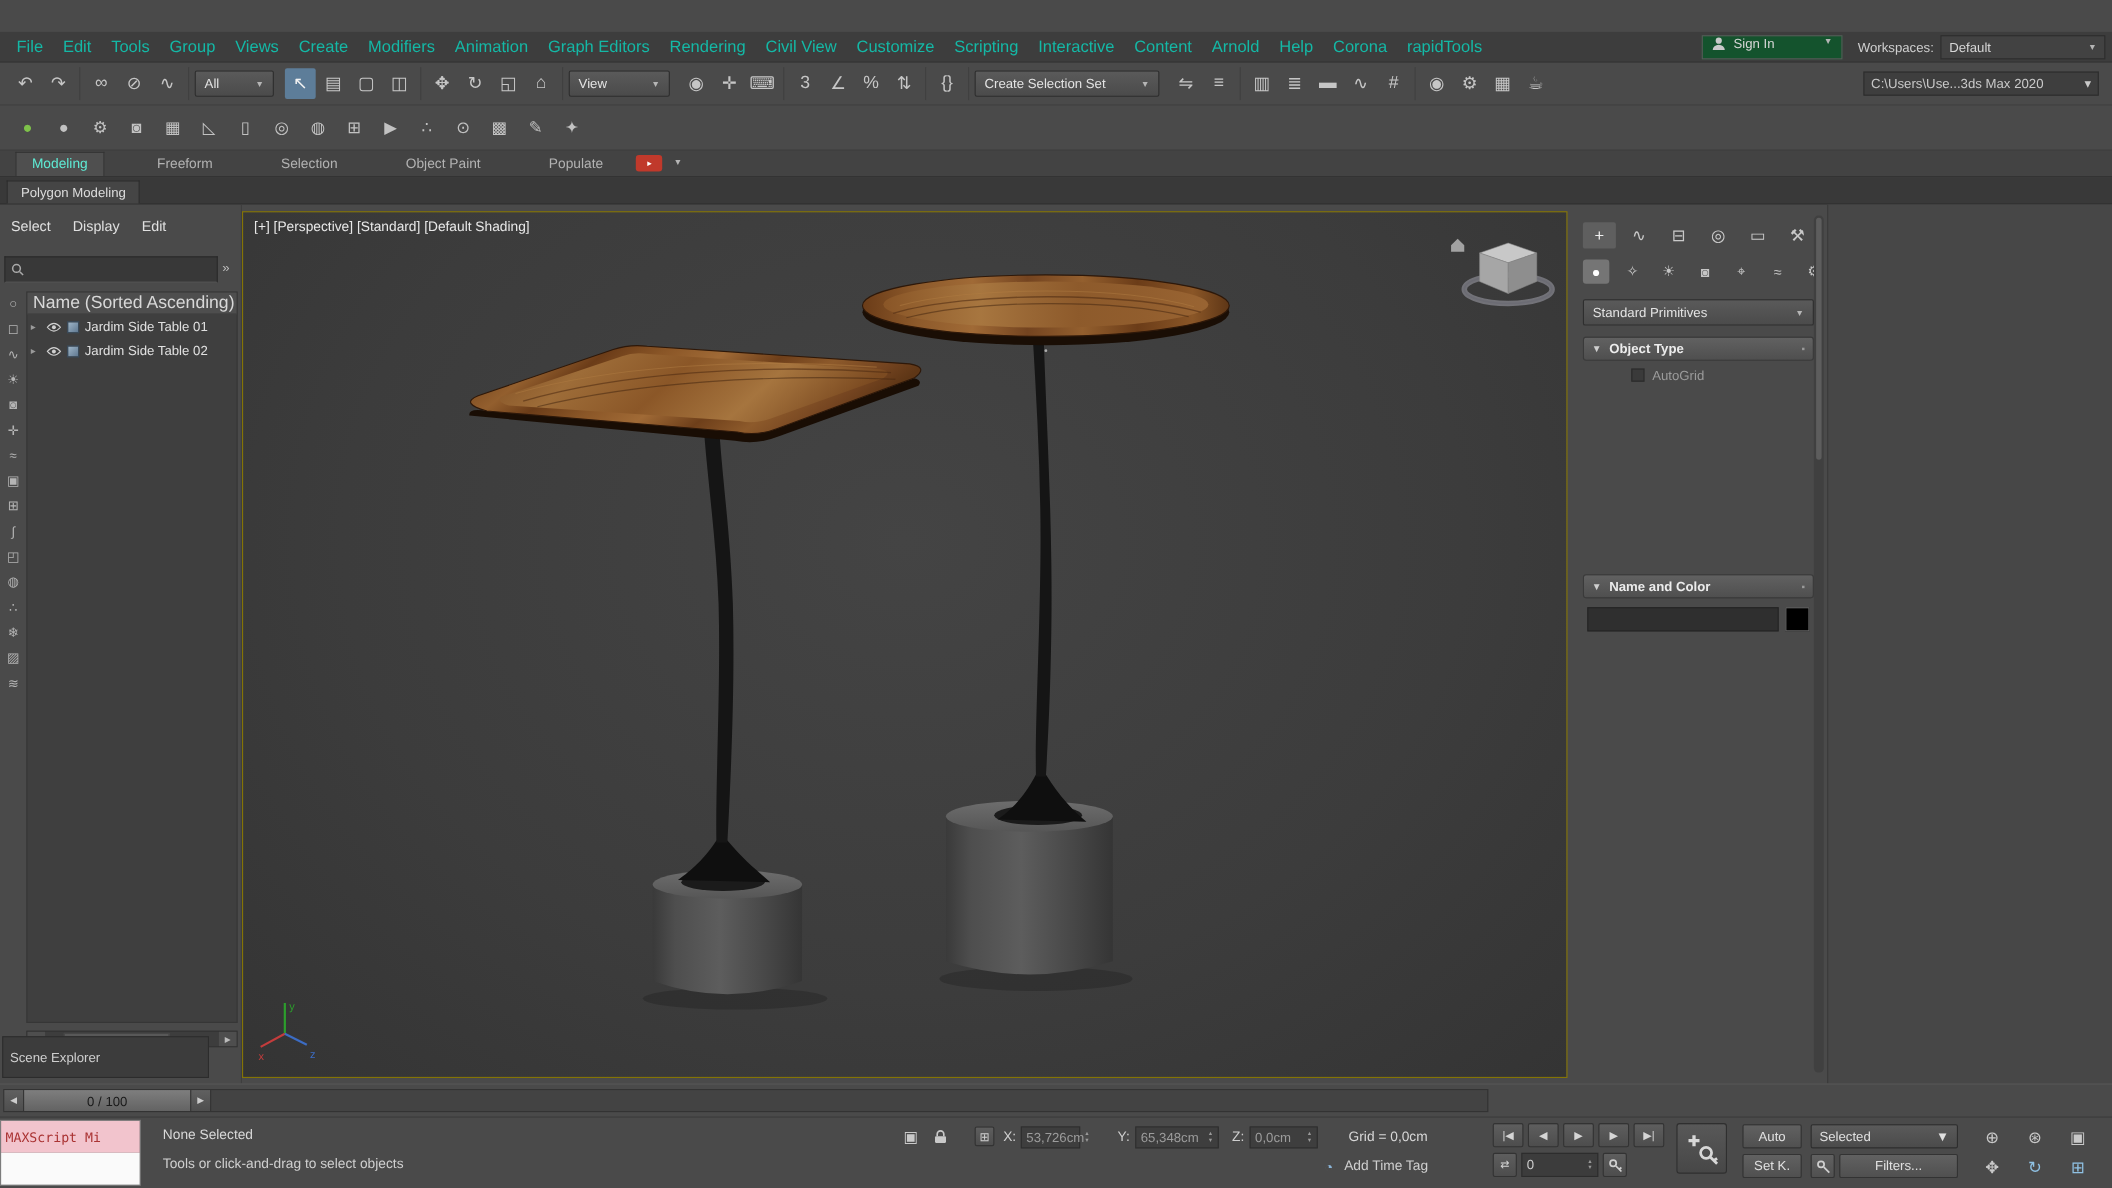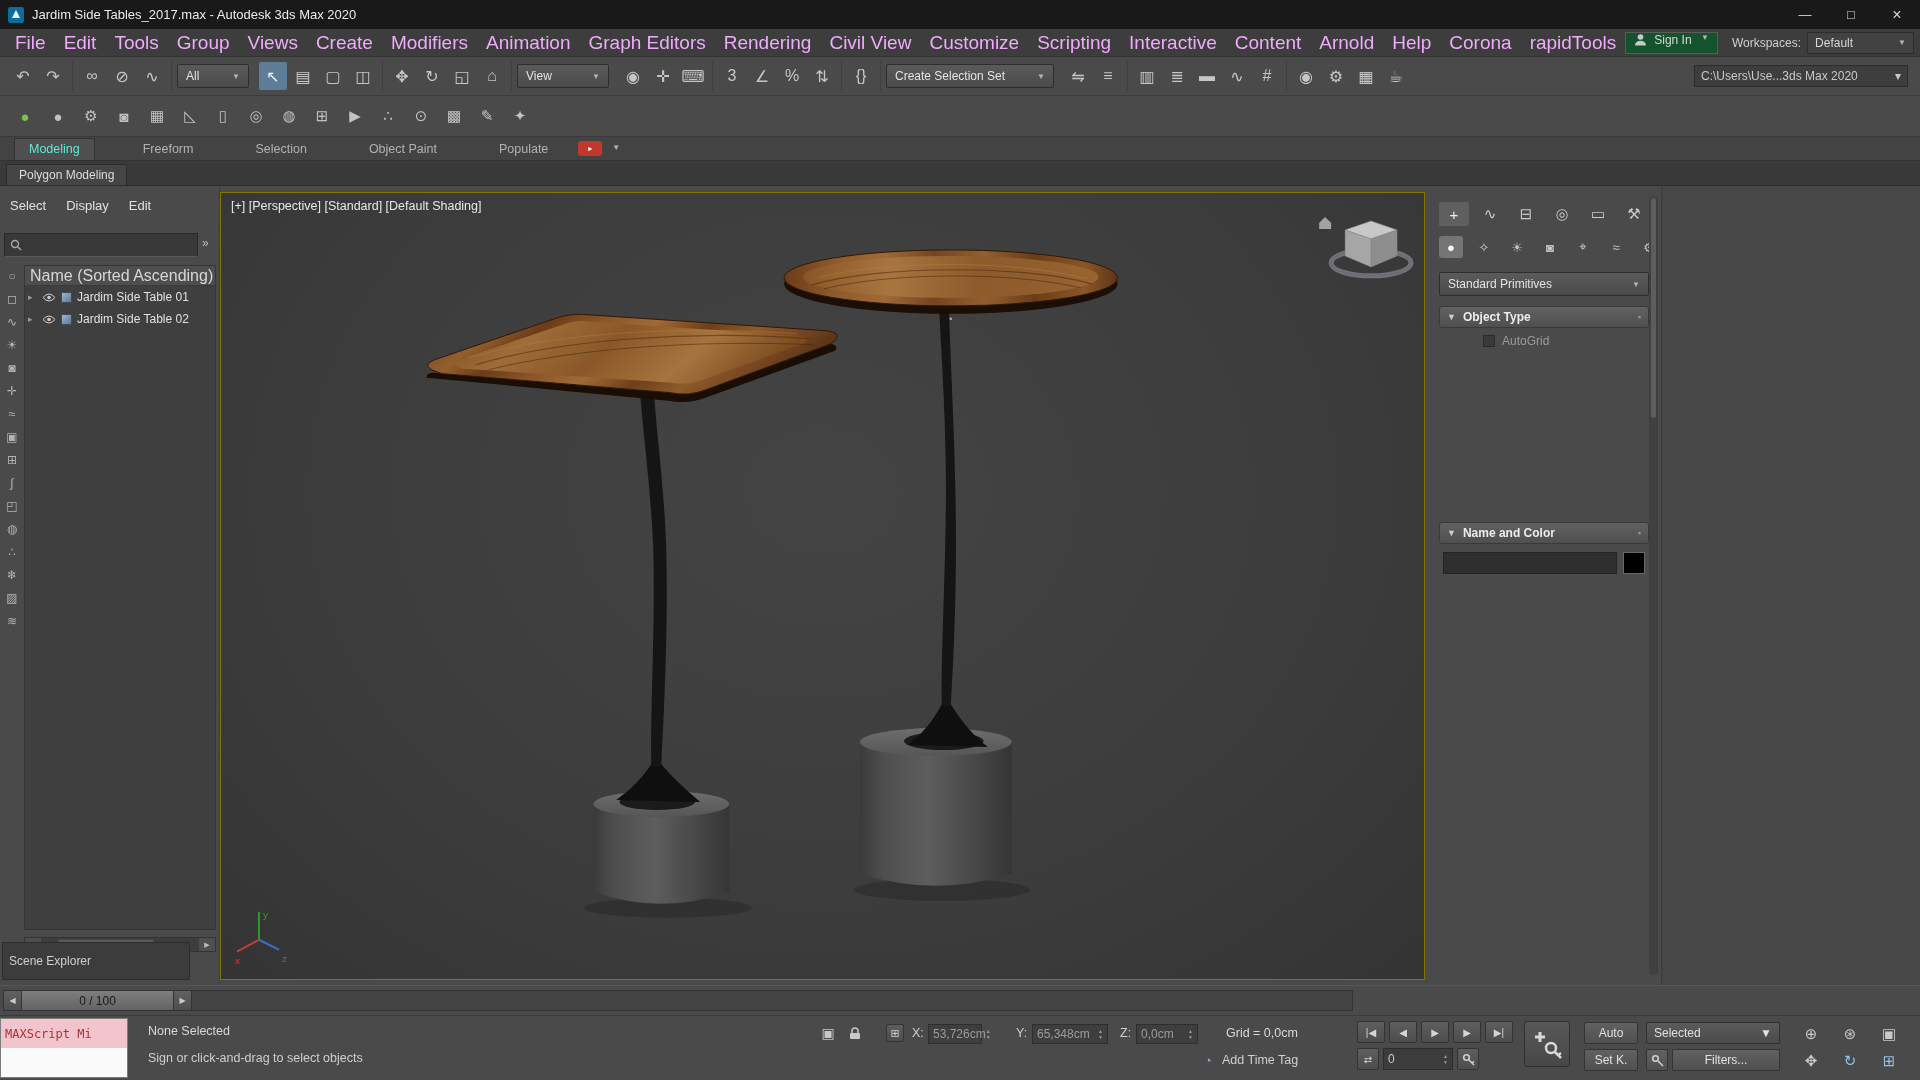--- a/index.html
+++ b/index.html
@@ -10,21 +10,21 @@
   
   .titlebar { position:absolute; top:0; left:0; right:0; height:29px; background:#191919;
               display:flex; align-items:center; padding-left:8px; gap:8px; color:#eaeaea; font-size:13px; }
   .win-controls { margin-left:auto; display:flex; height:100%; }
   .winbtn { width:46px; display:flex; align-items:center; justify-content:center; font-size:13px; color:#d6d6d6; }
 
   
   .menubar { position:absolute; top:29px; left:0; right:0; height:28px; background:#3d3d3d;
              border-bottom:1px solid #313131; display:flex; align-items:center; padding:0 6px; }
   .menus { display:flex; }
-  .menu-item { padding:0 9px; line-height:27px; font-size:19px; color:#f0abfc; white-space:nowrap; }
+  .menu-item { padding:0 9px; line-height:27px; font-size:15px; color:#14b8a6; white-space:nowrap; }
   .signin { margin-left:auto; display:flex; align-items:flex-start; gap:7px; border:1px solid #5a5a5a;
             background:#14532d; height:22px; padding:0 8px; width:128px; font-size:12px; }
   .signin .caret, .ws-dd .caret, .dd .caret { font-size:8px; color:#b5b5b5; }
   .ws-label { margin:0 6px 0 14px; color:#cfcfcf; }
   .ws-dd { display:flex; align-items:center; justify-content:space-between; border:1px solid #2c2c2c;
            background:#424242; height:22px; padding:0 7px; width:150px; }
 
   
   .toolbar1 { position:absolute; top:57px; left:0; right:0; height:39px; background:#4a4a4a;
               border-bottom:1px solid #3c3c3c; display:flex; align-items:center; padding:0 4px; }
@@ -163,34 +163,20 @@
             padding:0 7px; font-size:12px; color:#e0e0e0; }
   .nav-row { position:absolute; display:flex; gap:13px; }
   .nav-btn { width:26px; height:24px; display:flex; align-items:center; justify-content:center;
              font-size:15px; color:#c9c9c9; }
 </style>
 </head>
 <body>
 
 <div id="app">
 
-  <div class="titlebar">
-    <span style="display:flex;">
-      <svg width="16" height="16">
-          <rect width="16" height="16" rx="2" fill="#0c6d9c"></rect>
-          <path d="M4 11 L8 3 L12 11 Z" fill="#e8f4fa"></path>
-        </svg>
-    </span>
-    <span>Jardim Side Tables_2017.max - Autodesk 3ds Max 2020</span>
-    <div class="win-controls">
-      <span class="winbtn">—</span>
-      <span class="winbtn">□</span>
-      <span class="winbtn" style="font-size:16px;">×</span>
-    </div>
-  </div>
 
   <div class="menubar">
     <div class="menus">
       <span class="menu-item">File</span>
         <span class="menu-item">Edit</span>
         <span class="menu-item">Tools</span>
         <span class="menu-item">Group</span>
         <span class="menu-item">Views</span>
         <span class="menu-item">Create</span>
         <span class="menu-item">Modifiers</span>
@@ -566,21 +552,21 @@
       <span class="ts-btn">▶</span>
     </div>
   </div>
 
   <div class="statusbar">
     <div class="mx-box">
       <div class="mx-pink">MAXScript Mi</div>
       <div class="mx-white"></div>
     </div>
     <span class="sb-text" style="left:148px; top:8px;">None Selected</span>
-    <span class="sb-text" style="left:148px; top:35px; color:#cfcfcf;">Sign or click-and-drag to select objects</span>
+    <span class="sb-text" style="left:148px; top:35px; color:#cfcfcf;">Tools or click-and-drag to select objects</span>
 
     <span class="sb-icon" style="left:818px; top:7px;">▣</span>
     <span class="sb-icon" style="left:845px; top:7px;">
       <svg width="12" height="13">
           <rect x="1" y="6" width="10" height="6" rx="1" fill="#c9c9c9"></rect>
           <path d="M3 6 V4 a3 3 0 0 1 6 0 V6" fill="none" stroke="#c9c9c9" stroke-width="1.5"></path>
         </svg>
     </span>
     <span class="mini-btn" style="left:886px; top:8px;">⊞</span>
 

